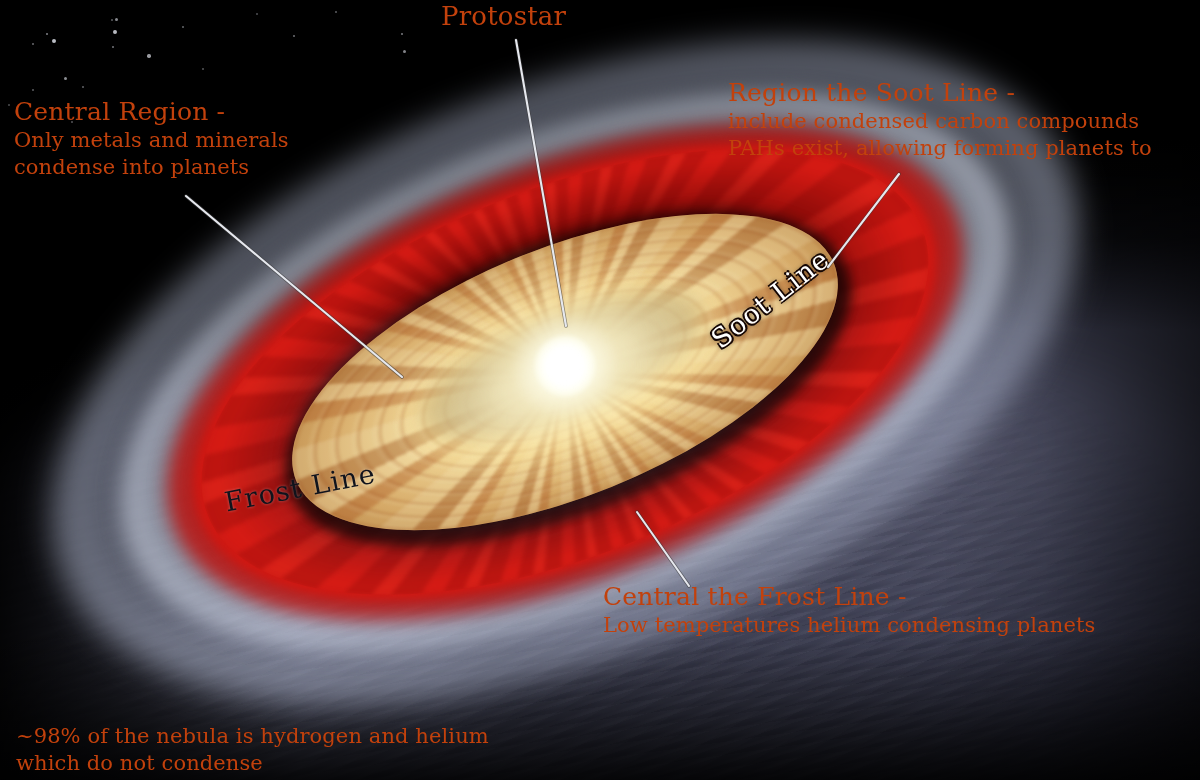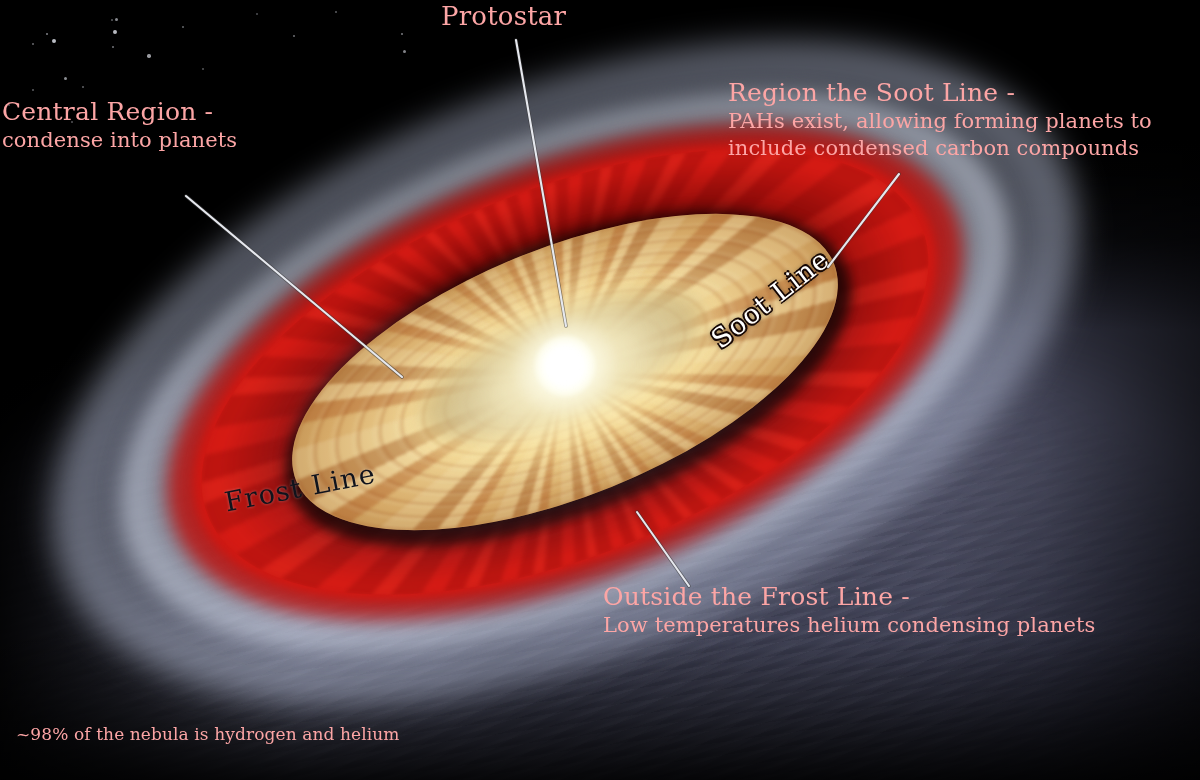--- a/index.html
+++ b/index.html
@@ -263,41 +263,41 @@
     background:radial-gradient(circle, #ffffff 0%, #ffffff 42%, rgba(255,255,240,.7) 66%, rgba(255,248,210,0) 100%);
     filter:blur(2px);
   }
 
   
   svg.leaders{position:absolute;inset:0;width:1200px;height:780px;pointer-events:none;}
   .leader{stroke:#e6e8ee;stroke-width:2.1;fill:none;stroke-linecap:round;}
   .leader-dk{stroke:#3a3a3a;stroke-width:3.6;fill:none;stroke-linecap:round;opacity:.55;}
 
   
-  .callout{position:absolute;color:#fca5a5;}
+  .callout{position:absolute;color:#c2410c;}
   .callout .head{
     font-size:25px;
     line-height:1.14;
     letter-spacing:.2px;
     white-space:nowrap;
   }
   .callout .body{
     font-size:21px;
     line-height:1.30;
     letter-spacing:.1px;
   }
   .callout .body div{white-space:nowrap;}
 
-  #callout-central{left:2px; top:98px;}
+  #callout-central{left:14px; top:98px;}
   #callout-protostar{left:441px; top:2px;}
   #callout-protostar .head{font-size:26px;}
   #callout-soot{left:728px; top:79px;}
   #callout-frost{left:603px; top:583px;}
   #note-nebula{left:16px; top:723px;}
-  #note-nebula .body{font-size:17px;line-height:1.30;}
+  #note-nebula .body{font-size:21px;line-height:1.30;}
 
   
   .disk-label{
     position:absolute;
     font-size:27px;
     letter-spacing:1.2px;
     white-space:nowrap;
   }
   #label-soot{
     left:705px; top:330px;
@@ -389,42 +389,44 @@
         <line class="leader-dk" x1="899" y1="174" x2="828" y2="267"></line>
         <line class="leader" x1="899" y1="174" x2="828" y2="267"></line>
         <line class="leader-dk" x1="637" y1="512" x2="689" y2="586"></line>
         <line class="leader" x1="637" y1="512" x2="689" y2="586"></line>
       </g>
   </svg>
 
   <div class="callout" id="callout-central">
     <div class="head">Central Region -</div>
     <div class="body">
+        <div>Only metals and minerals</div>
         <div>condense into planets</div>
       </div>
   </div>
 
   <div class="callout" id="callout-protostar">
     <div class="head">Protostar</div>
   </div>
 
   <div class="callout" id="callout-soot">
     <div class="head">Region the Soot Line -</div>
     <div class="body">
+        <div>include condensed carbon compounds</div>
         <div>PAHs exist, allowing forming planets to</div>
-        <div>include condensed carbon compounds</div>
       </div>
   </div>
 
   <div class="callout" id="callout-frost">
-    <div class="head">Outside the Frost Line -</div>
+    <div class="head">Central the Frost Line -</div>
     <div class="body">
         <div>Low temperatures helium condensing planets</div>
       </div>
   </div>
 
   <div class="callout" id="note-nebula">
     <div class="body">
         <div>~98% of the nebula is hydrogen and helium</div>
+        <div>which do not condense</div>
       </div>
   </div>
 
 </div>
 
 </body></html>

